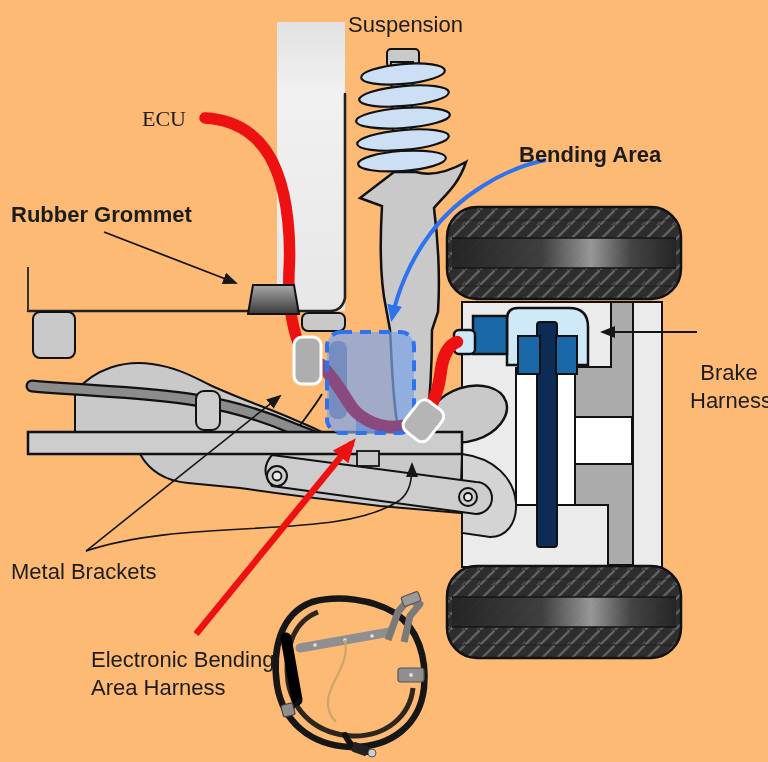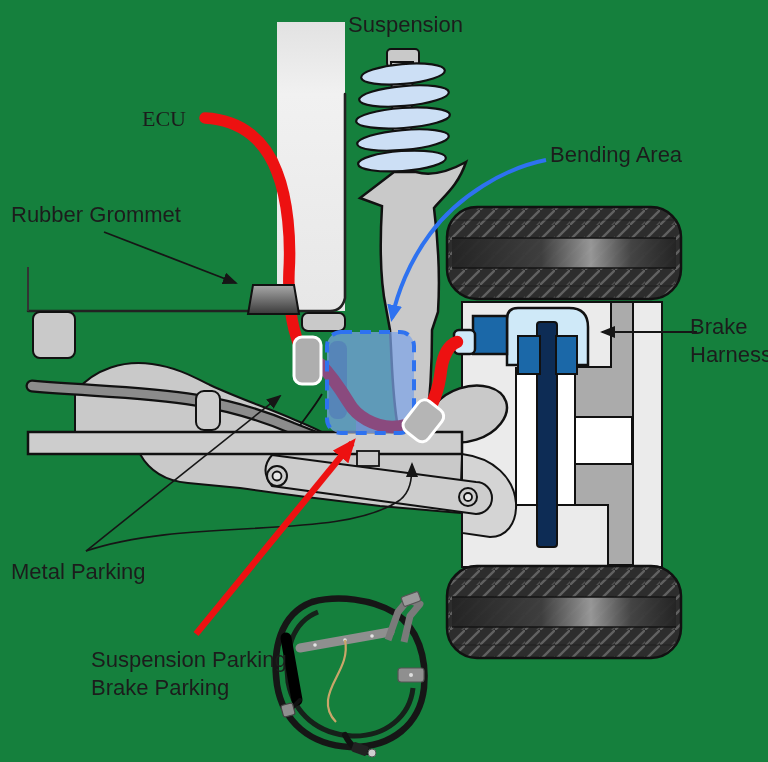--- a/index.html
+++ b/index.html
@@ -1,31 +1,31 @@
 <!DOCTYPE html>
 <html style="--harness_red: #ed1111; --harness_purple: #8a4a7e; --bending_fill: #7da3e8; --bending_stroke: #2e72f0; --caliper_pale: #cfe9f8; --caliper_blue: #1b68a8; --rotor_navy: #0d2c55; --spring_blue: #ccdff5; --metal_light: #c9c9c9; --metal_mid: #ababab; --tire_dark: #2d2d2d; --label_ink: #1c1c1c;"><head>
 <meta charset="utf-8">
 <style>
   html,body{margin:0;padding:0;background:#ffffff;}
   .stage{
     position:relative;
     width:768px;height:762px;
-    background:#15803d;
+    background:#fdba74;
     overflow:hidden;
     font-family:"Liberation Sans", sans-serif;
   }
   .stage svg{position:absolute;left:0;top:0;}
   .lbl{
     position:absolute;
     font:22px/26px "Liberation Sans", sans-serif;
     color:var(--label_ink,#1c1c1c);
     white-space:nowrap;
   }
   .lbl.two-line{white-space:normal;line-height:28px;}
-  .lbl.centered{}
+  .lbl.centered{text-align:center;margin-top:46px;}
   
   .st-red{stroke:#ed1111;stroke:var(--harness_red,#ed1111);}
   .st-purple{stroke:#8a4a7e;stroke:var(--harness_purple,#8a4a7e);}
   .st-blue{stroke:#2e72f0;stroke:var(--bending_stroke,#2e72f0);}
   .fl-boxblue{fill:#7da3e8;fill:var(--bending_fill,#7da3e8);}
   .fl-pale{fill:#cfe9f8;fill:var(--caliper_pale,#cfe9f8);}
   .fl-medblue{fill:#1b68a8;fill:var(--caliper_blue,#1b68a8);}
   .fl-navy{fill:#0d2c55;fill:var(--rotor_navy,#0d2c55);}
   .fl-spring{fill:#ccdff5;fill:var(--spring_blue,#ccdff5);}
 </style>
@@ -184,24 +184,24 @@
     <path d="M86,551 L280,396" fill="none" stroke="#161616" stroke-width="1.6" marker-end="url(#ahB)"></path>
     <path d="M86,551 C190,516 340,542 400,500 C410,492 412,480 412,464" fill="none" stroke="#161616" stroke-width="1.6" marker-end="url(#ahB)"></path>
     <path d="M697,332 L602,332" fill="none" stroke="#161616" stroke-width="1.8" marker-end="url(#ahB)"></path>
     <path d="M546,160 C505,168 458,196 430,234 C409,262 397,294 392,318" fill="none" class="st-blue" stroke-width="4" marker-end="url(#ahU)"></path>
     <path d="M196,634 L352,443" fill="none" class="st-red" stroke-width="6.5" marker-end="url(#ahR)"></path>
   </g>
 </svg>
 
   <div class="lbl" style="left:348px;top:12px;">Suspension</div>
   <div class="lbl" style="left:142px;top:106px;font-family:Liberation Serif, serif;">ECU</div>
-  <div class="lbl" style="left:11px;top:202px;">Rubber Grommet</div>
-  <div class="lbl" style="left:550px;top:142px;">Bending Area</div>
+  <div class="lbl" style="left:11px;top:202px;font-weight:bold;">Rubber Grommet</div>
+  <div class="lbl" style="left:519px;top:142px;font-weight:bold;">Bending Area</div>
   <div class="lbl two-line centered" style="left:690px;top:313px;width:78px;">
     <span>Brake</span><br>
     <span>Harness</span>
   </div>
-  <div class="lbl" style="left:11px;top:559px;">Metal Parking</div>
+  <div class="lbl" style="left:11px;top:559px;">Metal Brackets</div>
   <div class="lbl two-line" style="left:91px;top:646px;">
-    <span>Suspension Parking</span><br>
-    <span>Brake Parking</span>
+    <span>Electronic Bending</span><br>
+    <span>Area Harness</span>
   </div>
 </div>
 
 </body></html>

